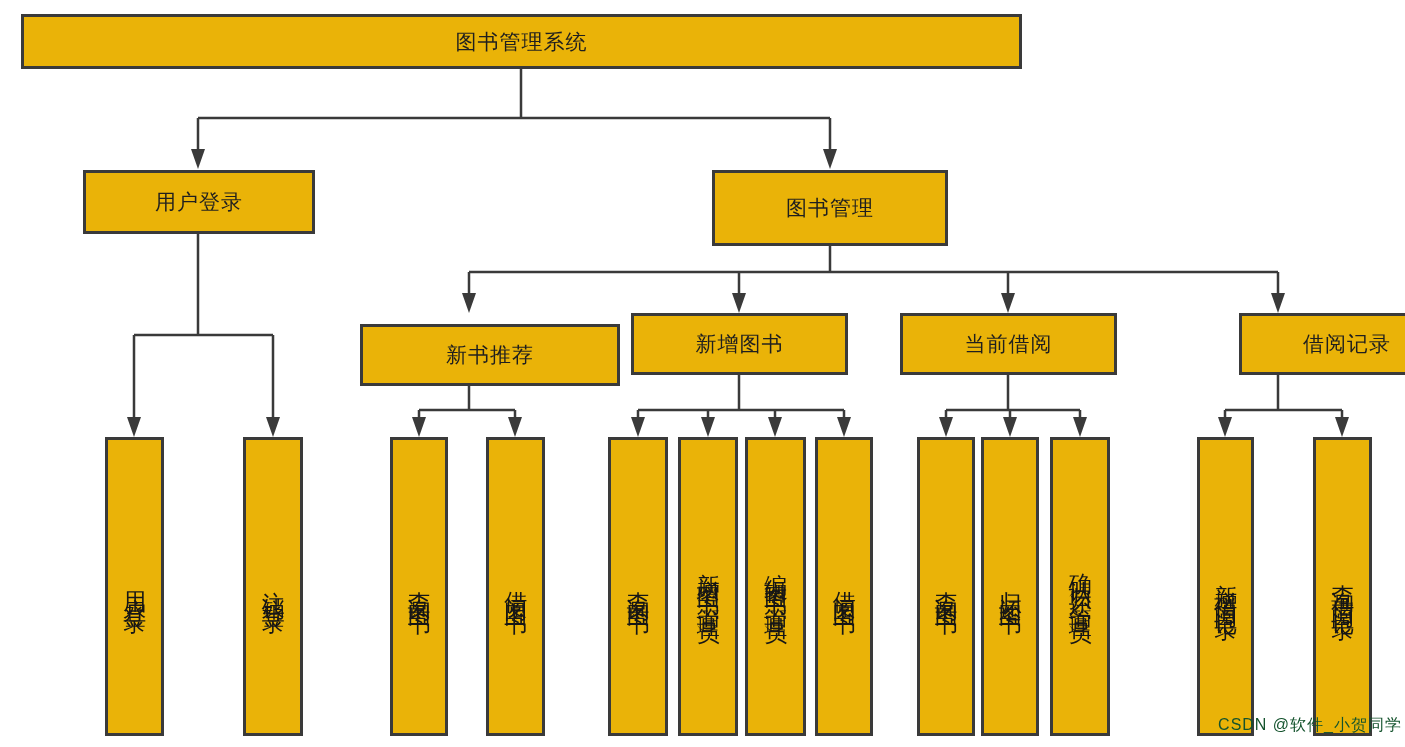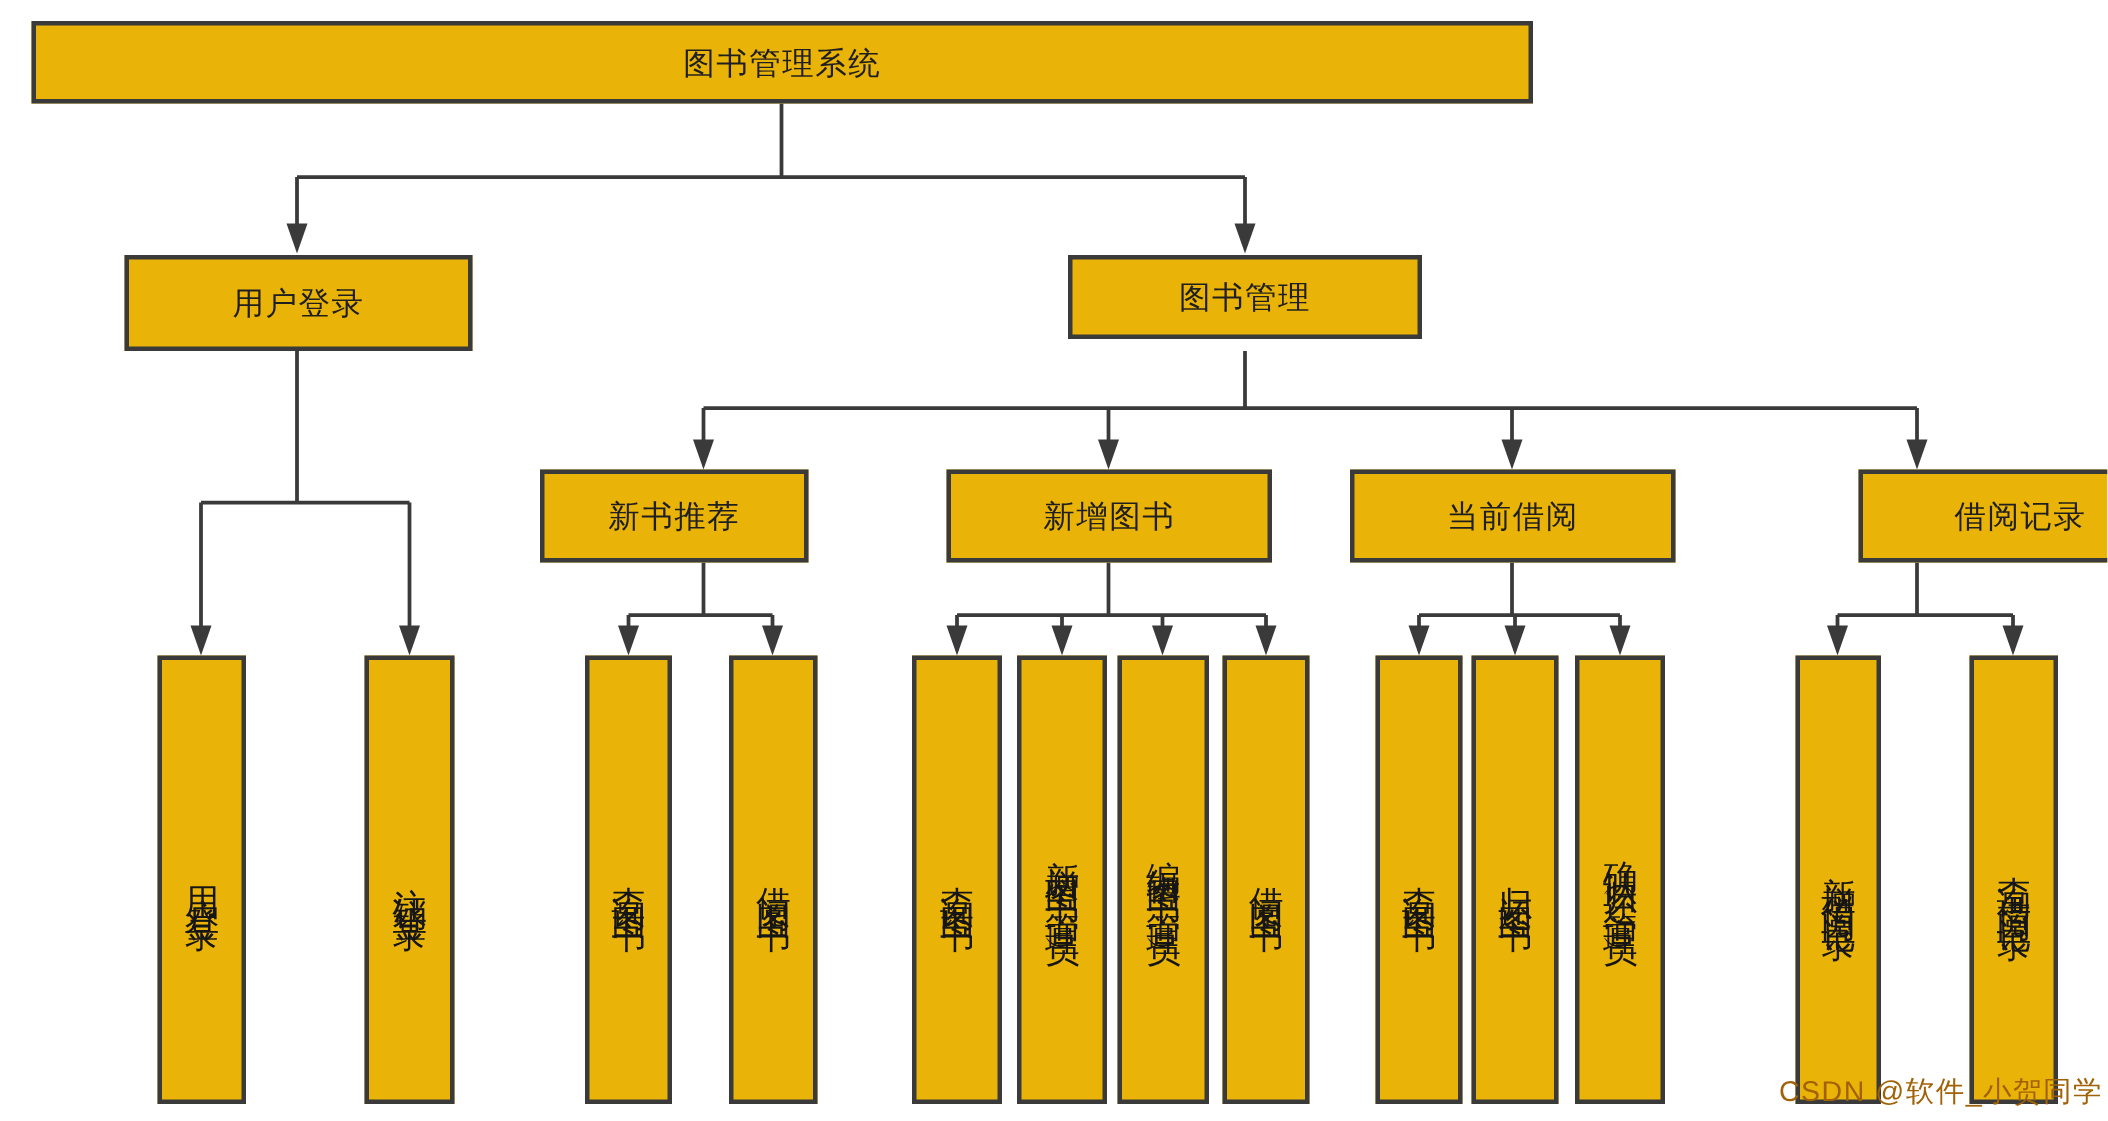--- a/index.html
+++ b/index.html
@@ -39,22 +39,22 @@
     text-orientation: mixed;
     font-size: 23px;
     letter-spacing: 7px;
     line-height: 1.1;
     color: #161616;
   }
   .watermark {
     position: absolute;
     right: 3px;
     top: 715px;
-    font-size: 19px;
-    color: #a16207;
+    font-size: 16px;
+    color: #14532d;
     letter-spacing: 1px;
     z-index: 3;
     white-space: nowrap;
   }
 </style>
 </head>
 <body>
 
 <div class="canvas">
 
@@ -98,25 +98,25 @@
     </g>
   </svg>
 
   <div class="node" style="left:21px; top:14px; width:1001px; height:55px;">
     <span>图书管理系统</span>
   </div>
 
   <div class="node" style="left:83px; top:170px; width:232px; height:64px;">
     <span>用户登录</span>
   </div>
-  <div class="node" style="left:712px; top:170px; width:236px; height:56px;">
+  <div class="node" style="left:712px; top:170px; width:236px; height:76px;">
     <span>图书管理</span>
   </div>
 
-  <div class="node" style="left:360px; top:313px; width:179px; height:62px;">
+  <div class="node" style="left:360px; top:324px; width:260px; height:62px;">
     <span>新书推荐</span>
   </div>
   <div class="node" style="left:631px; top:313px; width:217px; height:62px;">
     <span>新增图书</span>
   </div>
   <div class="node" style="left:900px; top:313px; width:217px; height:62px;align-items:center;">
     <span>当前借阅</span>
   </div>
   <div class="node" style="left:1239px; top:313px; width:216px; height:62px;font-family:Liberation Serif, serif;">
     <span>借阅记录</span>

